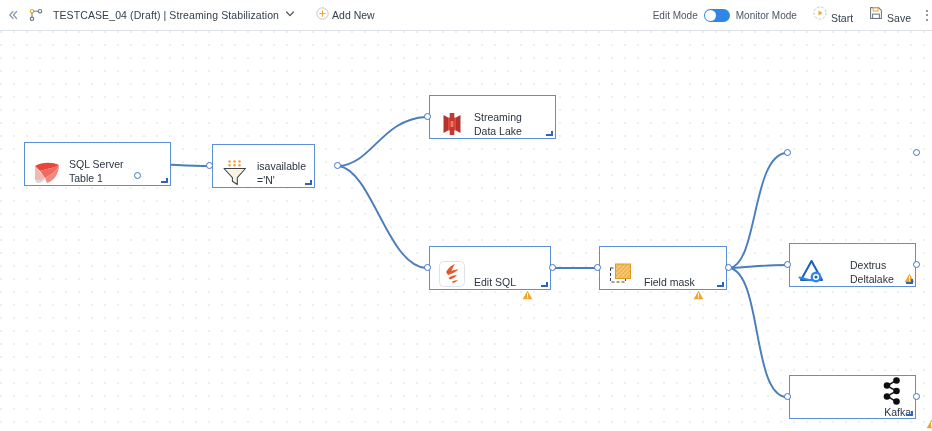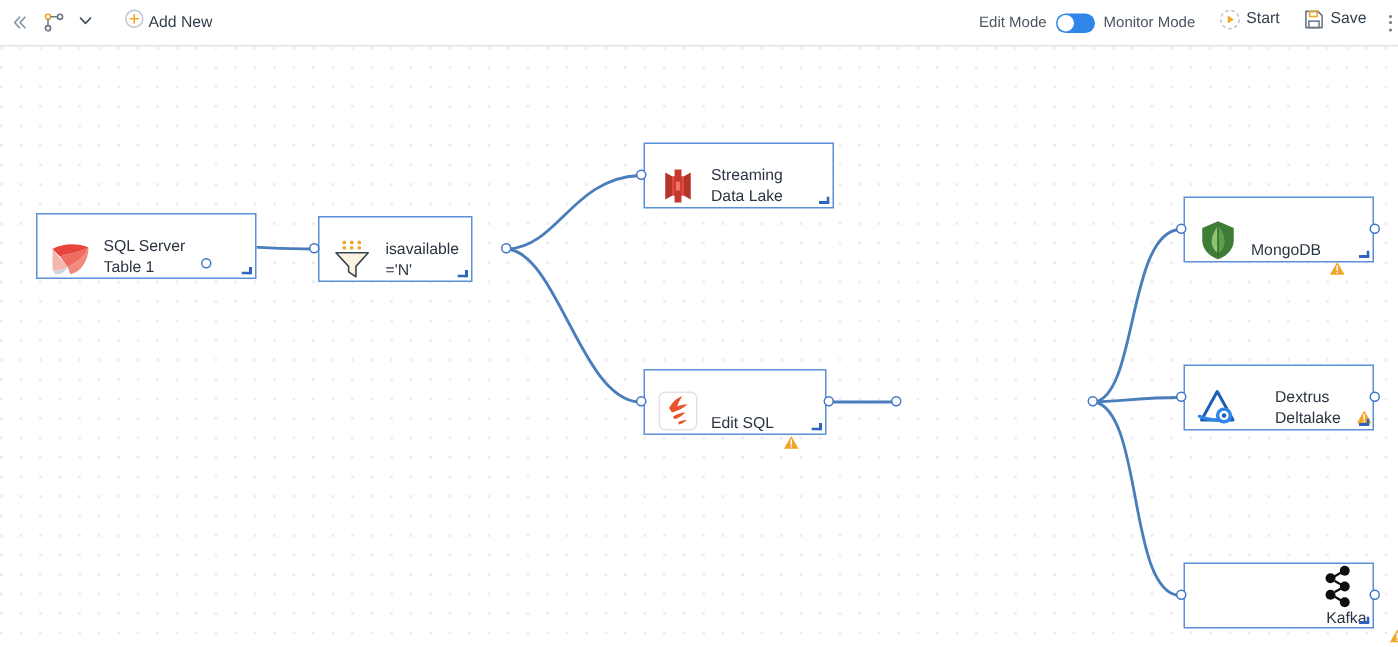--- a/index.html
+++ b/index.html
@@ -45,21 +45,21 @@
   .toggle {
     width: 26px; height: 13px; border-radius: 7px;
     background: #2f86e8; position: relative; margin: 0 6px; cursor: pointer;
     flex: none;
   }
   .toggle .knob {
     position: absolute; top: 1px; left: 1px;
     width: 11px; height: 11px; border-radius: 50%;
     background: #ffffff;
   }
-  .tb-action { display: flex; align-items: flex-start; gap: 4px; margin-left: 16px; cursor: pointer; }
+  .tb-action { display: flex; align-items: flex-end; gap: 4px; margin-left: 16px; cursor: pointer; }
   .tb-action-label { font-size: 10.5px; color: #33404d; white-space: nowrap; }
   .kebab {
     margin-left: 13px; margin-right: 0;
     display: flex; flex-direction: column; gap: 2.5px; align-items: center;
     cursor: pointer; padding: 0 2px;
   }
   .kebab i { display: block; width: 2px; height: 2px; border-radius: 50%; background: #6b7684; }
 
   
   .canvas {
@@ -125,20 +125,21 @@
       <div class="flow-icon">
         <svg width="14" height="14" viewBox="0 0 14 14" aria-hidden="true">
           <circle cx="3" cy="3.2" r="1.7" fill="none" stroke="#f0a62a" stroke-width="1.1"></circle>
           <circle cx="3" cy="10.8" r="1.7" fill="none" stroke="#6b7684" stroke-width="1.1"></circle>
           <circle cx="11" cy="3.2" r="1.7" fill="none" stroke="#6b7684" stroke-width="1.1"></circle>
           <path d="M4.7 3.2 H9.3" stroke="#6b7684" stroke-width="1" fill="none"></path>
           <path d="M3 4.9 V9.1" stroke="#6b7684" stroke-width="1" fill="none"></path>
         </svg>
       </div>
 
+      <div class="title-text">TESTCASE_04 (Draft) | Streaming Stabilization</div>
 
       <div class="title-caret">
         <svg width="8" height="6" viewBox="0 0 8 6" aria-hidden="true">
           <path d="M0.6 1 L4 4.6 L7.4 1" fill="none" stroke="#4a5560" stroke-width="1.2" stroke-linecap="round" stroke-linejoin="round"></path>
         </svg>
       </div>
 
       <div class="addnew">
         <span>
           <svg width="13" height="13" viewBox="0 0 14 14" aria-hidden="true">
@@ -285,44 +286,48 @@
             <path d="M5.5 3.4 V6.3" stroke="#ffffff" stroke-width="1" stroke-linecap="round"></path>
             <circle cx="5.5" cy="7.7" r="0.58" fill="#ffffff"></circle>
           </svg>
         </span>
       </div>
       <span class="corner"></span>
     </div>
     <span class="port" style="left:424px; top:233px;"></span>
     <span class="port" style="left:549px; top:233px;"></span>
 
-    <span class="port" style="left:594px; top:233px;"></span>
-    <span class="port" style="left:725px; top:233px;"></span>
-
-    <div class="node" style="left:789px; top:100px; width:127px; height:44px;">
-      <div class="nicon">
-        <svg width="28" height="28" viewBox="0 0 28 28" aria-hidden="true">
-          <path d="M14 1.5 L24.5 6 V14 C24.5 20.5, 19.5 25, 14 26.8 C8.5 25, 3.5 20.5, 3.5 14 V6 Z" fill="#3f7d36"></path>
-          <path d="M14 4.5 C16.6 8, 18.2 11.5, 18.2 15 C18.2 18.6, 16.4 21, 14 22.8 C11.6 21, 9.8 18.6, 9.8 15 C9.8 11.5, 11.4 8, 14 4.5 Z" fill="#8fc474"></path>
-          <path d="M14 4.5 C16.6 8, 18.2 11.5, 18.2 15 C18.2 18.6, 16.4 21, 14 22.8 Z" fill="#5aa14a"></path>
-          <path d="M14 5 V23.8" stroke="#2f5e29" stroke-width="0.9"></path>
-        </svg>
-      </div>
-      <div class="nlabel">
-        <span>MongoDB</span>
-        <span class="warn-abs" style="left:52px; top:13px;">
+    <div class="node" style="left:599px; top:215px; width:128px; height:44px;">
+      <div class="nicon">
+        <svg width="30" height="30" viewBox="0 0 30 30" aria-hidden="true">
+          <rect x="3.5" y="9" width="15" height="14" fill="none" stroke="#3a4450" stroke-width="1.05" stroke-dasharray="3 2"></rect>
+          <defs>
+            <pattern id="hatch" width="3" height="3" patternUnits="userSpaceOnUse" patternTransform="rotate(45)">
+              <rect width="3" height="3" fill="#f7c774"></rect>
+              <line x1="0" y1="0" x2="0" y2="3" stroke="#e09a22" stroke-width="1.3"></line>
+            </pattern>
+          </defs>
+          <rect x="8.5" y="5" width="15" height="14.5" fill="url(#hatch)" stroke="#e09a22" stroke-width="1"></rect>
+        </svg>
+      </div>
+      <div class="nlabel">
+        <span>Field mask</span>
+        <span class="warn-abs" style="left:49px; top:14px;">
           <svg width="11" height="10" viewBox="0 0 11 10" aria-hidden="true">
             <path d="M5.5 0.7 L10.4 9.2 H0.6 Z" fill="#f0a62a"></path>
             <path d="M5.5 3.4 V6.3" stroke="#ffffff" stroke-width="1" stroke-linecap="round"></path>
             <circle cx="5.5" cy="7.7" r="0.58" fill="#ffffff"></circle>
           </svg>
         </span>
       </div>
       <span class="corner"></span>
     </div>
+    <span class="port" style="left:594px; top:233px;"></span>
+    <span class="port" style="left:725px; top:233px;"></span>
+
     <span class="port" style="left:784px; top:118px;"></span>
     <span class="port" style="left:913px; top:118px;"></span>
 
     <div class="node" style="left:789px; top:212px; width:127px; height:44px;gap:16px;">
       <div class="nicon">
         <svg width="30" height="28" viewBox="0 0 30 28" aria-hidden="true">
           <path d="M14.5 3 L25 22 H4 Z" fill="none" stroke="#1a5fb4" stroke-width="2" stroke-linejoin="round"></path>
           <path d="M2.5 19.5 C8 21.5, 14 22.5, 20 22.5" fill="none" stroke="#2f86e8" stroke-width="2" stroke-linecap="round"></path>
           <circle cx="19" cy="19" r="5.4" fill="#2f86e8"></circle>
           <circle cx="19" cy="19" r="3.1" fill="#ffffff"></circle>

